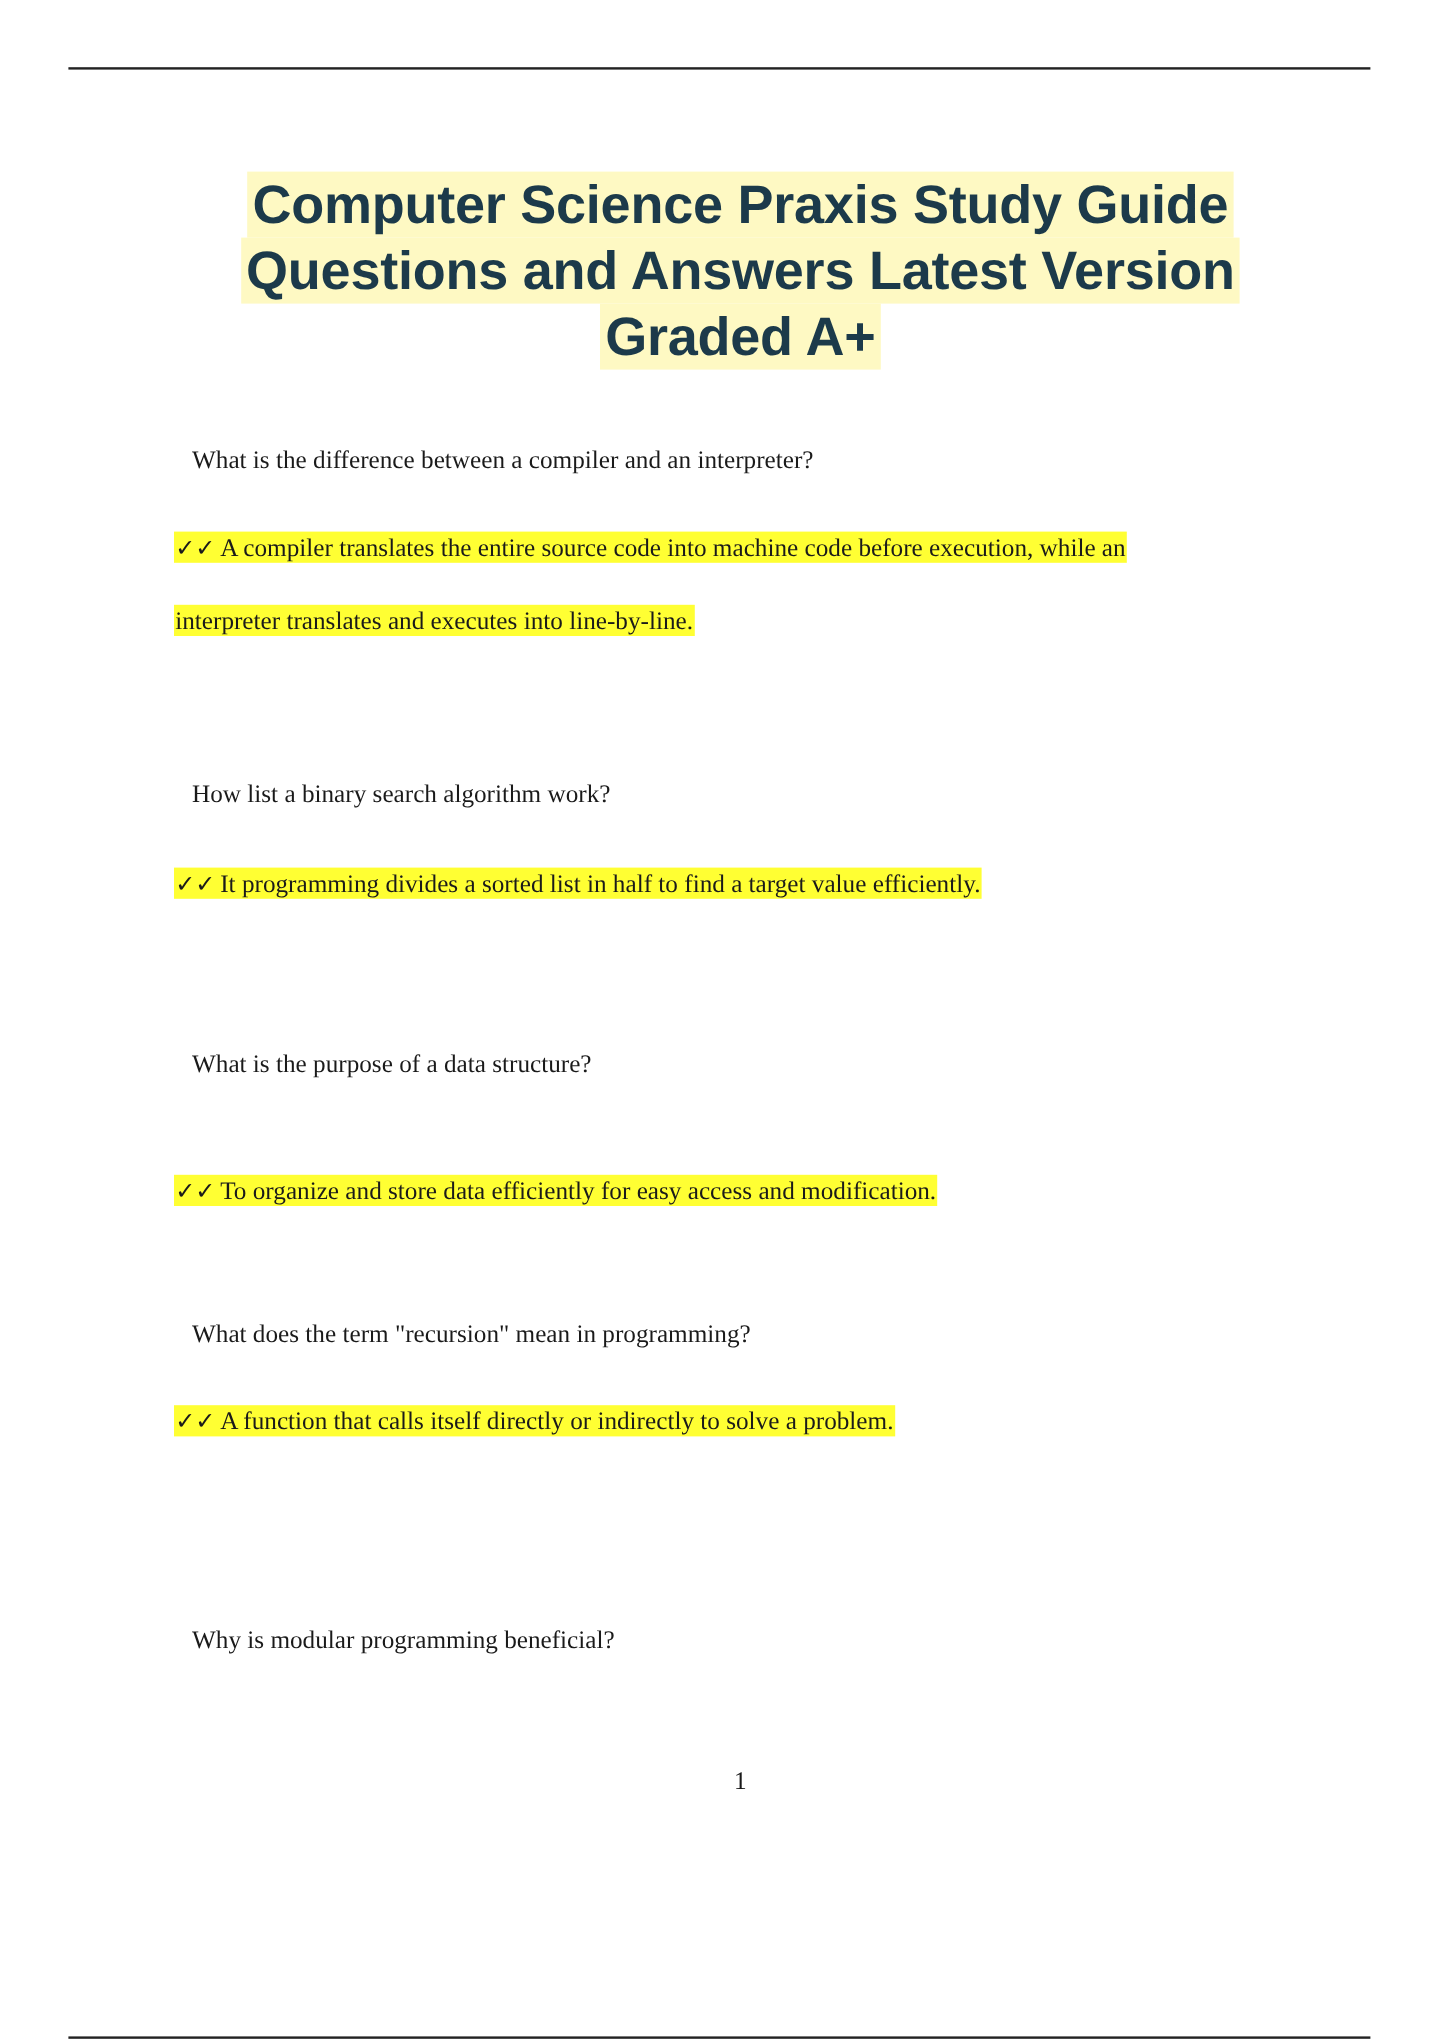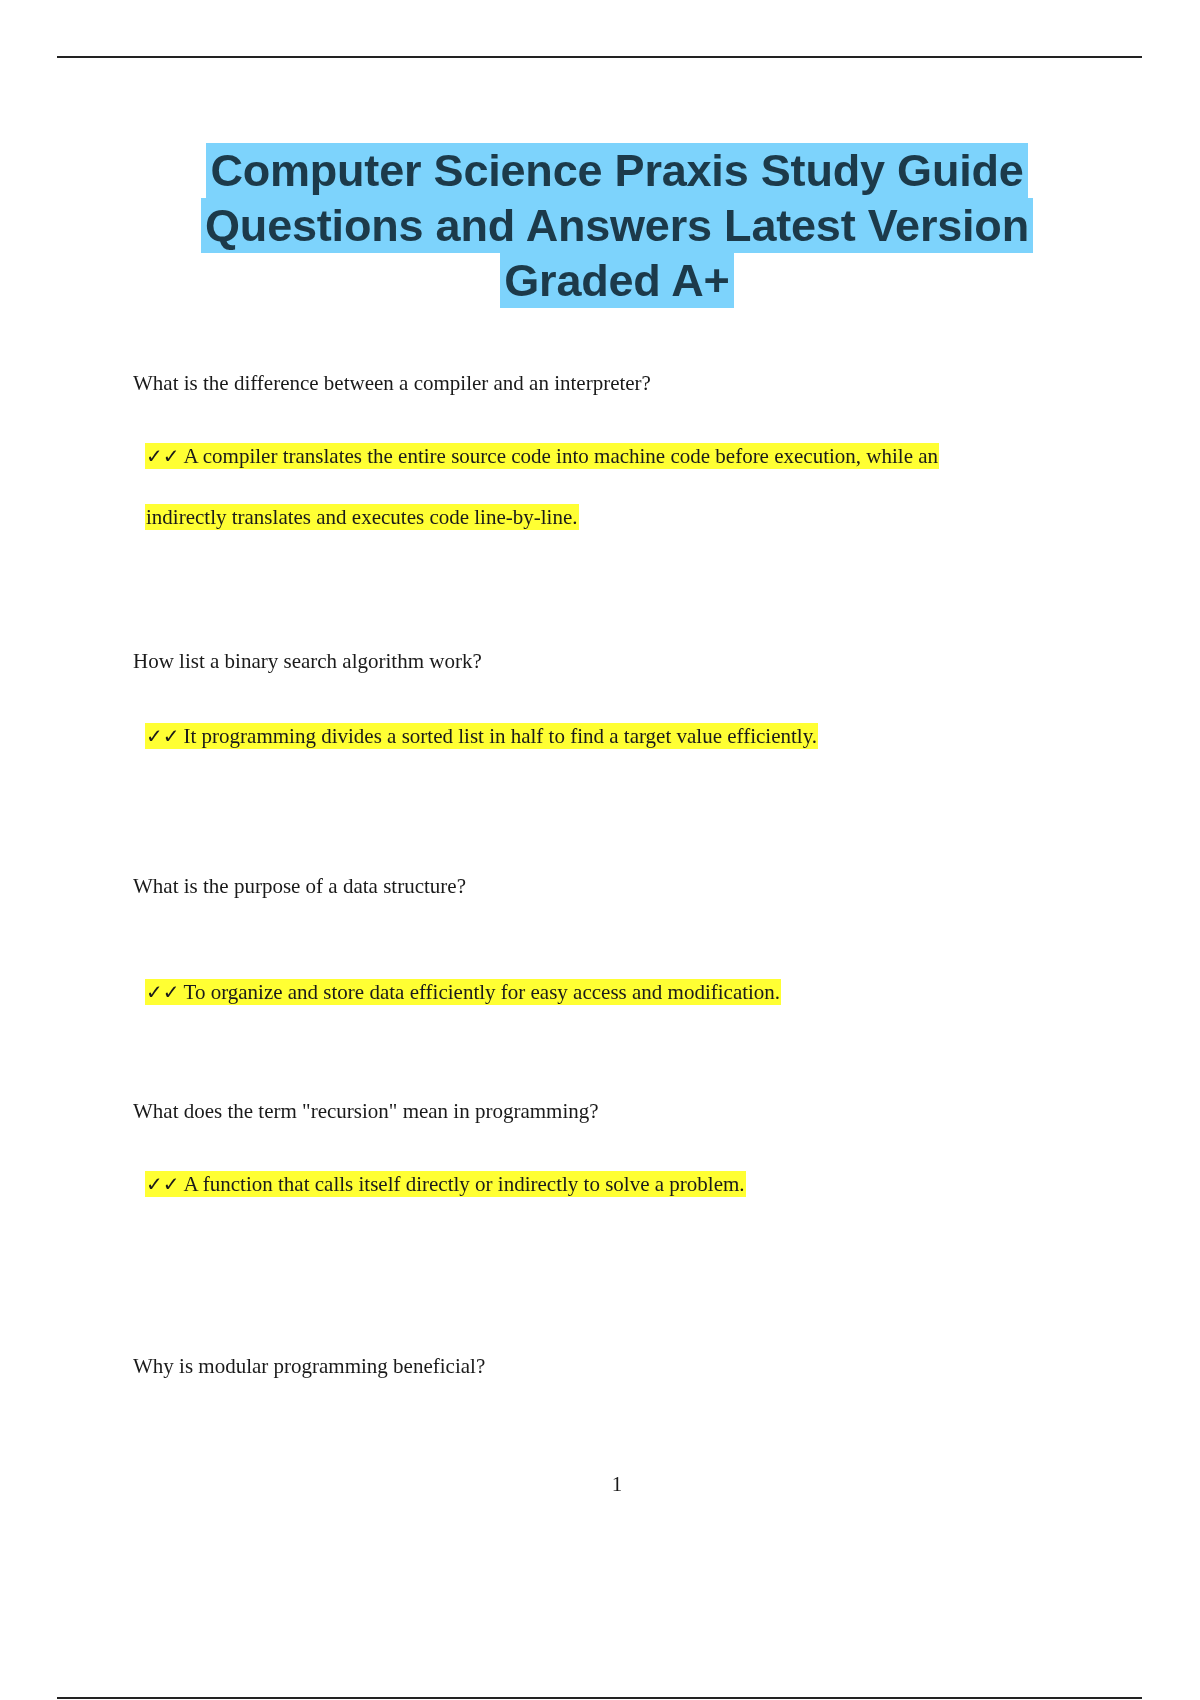--- a/index.html
+++ b/index.html
@@ -32,28 +32,28 @@
       width: 1234px;
       text-align: center;
       font-family: "Liberation Sans", sans-serif;
       font-weight: bold;
       font-size: 45px;
       line-height: 55px;
       color: #1c3a4a;
     }
     .title-line {
       display: inline-block;
-      background: #7dd3fc;
+      background: #fef9c3;
       padding: 0 4px;
       letter-spacing: -0.2px;
     }
 
     .q {
       position: absolute;
-      left: 133px;
+      left: 160px;
       font-size: 21px;
       line-height: 26px;
       color: #1a1a1a;
       white-space: nowrap;
     }
     .a {
       position: absolute;
       left: 145px;
       font-size: 21px;
       line-height: 29px;
@@ -89,21 +89,21 @@
   <div><span class="title-line">Computer Science Praxis Study Guide</span></div>
   <div><span class="title-line">Questions and Answers Latest Version</span></div>
   <div><span class="title-line">Graded A+</span></div>
 </div>
 
 <div class="q" style="top:370px;">What is the difference between a compiler and an interpreter?</div>
 <div class="a" style="top:442px;">
   <span class="hl"><span class="check">✓✓</span><span>A compiler translates the entire source code into machine code before execution, while an</span></span>
 </div>
 <div class="a" style="top:503px;">
-  <span class="hl">indirectly translates and executes code line-by-line.</span>
+  <span class="hl">interpreter translates and executes into line-by-line.</span>
 </div>
 
 <div class="q" style="top:648px;">How list a binary search algorithm work?</div>
 <div class="a" style="top:722px;">
   <span class="hl"><span class="check">✓✓</span><span>It programming divides a sorted list in half to find a target value efficiently.</span></span>
 </div>
 
 <div class="q" style="top:873px;">What is the purpose of a data structure?</div>
 <div class="a" style="top:946px;margin-top:32px;">
   <span class="hl"><span class="check">✓✓</span><span>To organize and store data efficiently for easy access and modification.</span></span>

